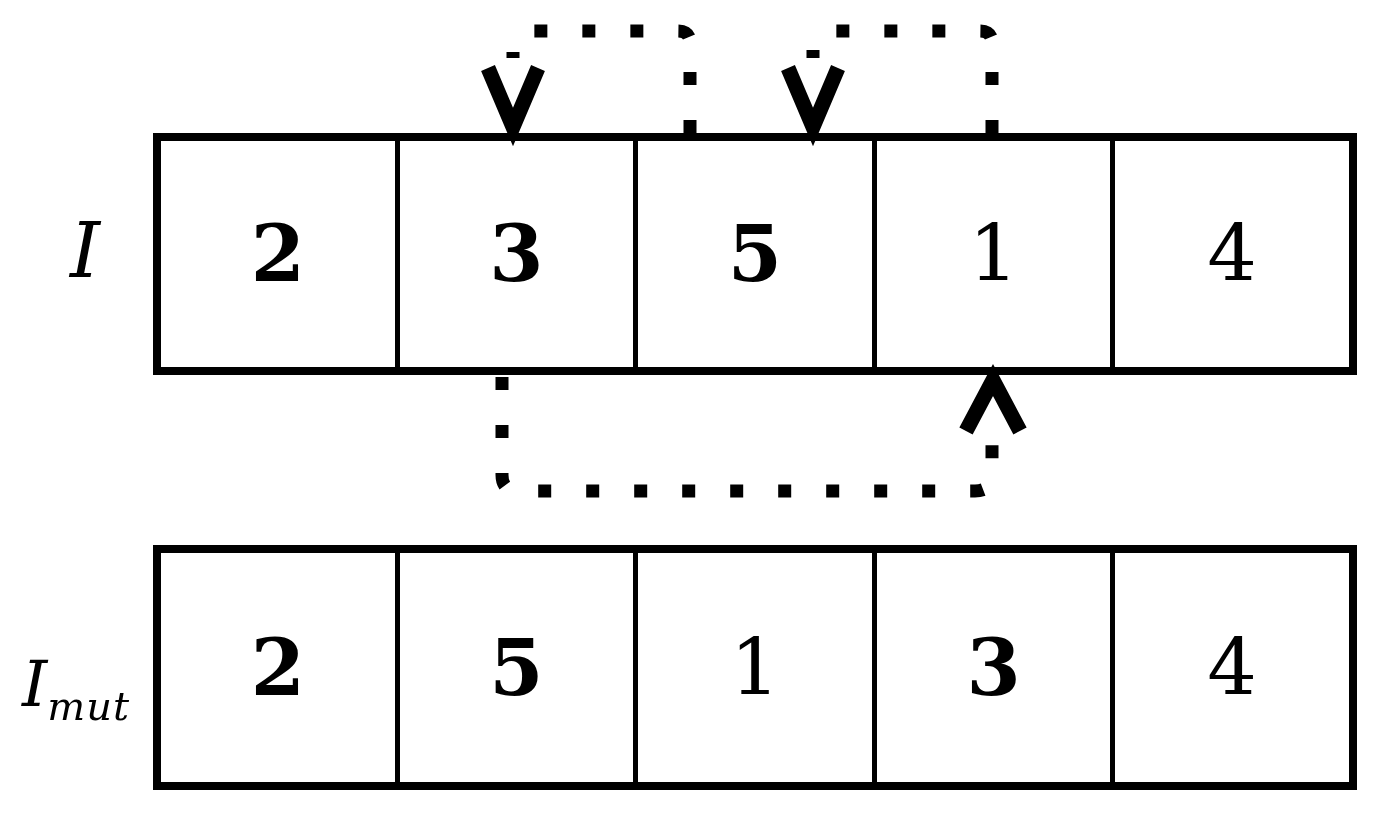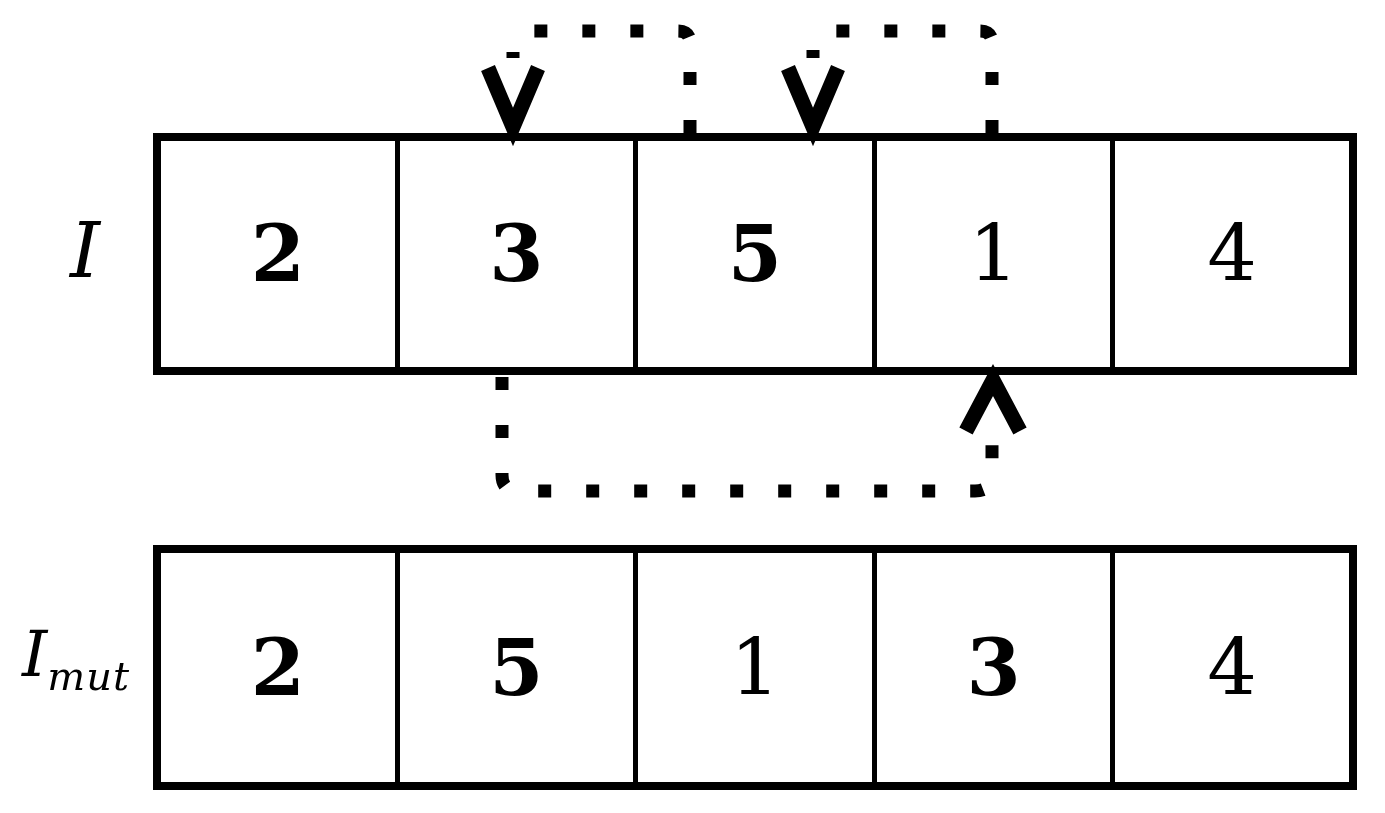--- a/index.html
+++ b/index.html
@@ -44,21 +44,21 @@
     white-space: nowrap;
     line-height: 1;
   }
   .row-label.original {
     left: 70px;
     top: 213px;
     font-size: 76px;
   }
   .row-label.mutated {
     left: 22px;
-    top: 622px;
+    top: 652px;
     font-size: 64px;
   }
   .row-label.mutated sub {
     font-size: 40px;
     line-height: 1;
     vertical-align: -14px;
     letter-spacing: 1px;
   }
   svg.arrow-layer {
     position: absolute;

